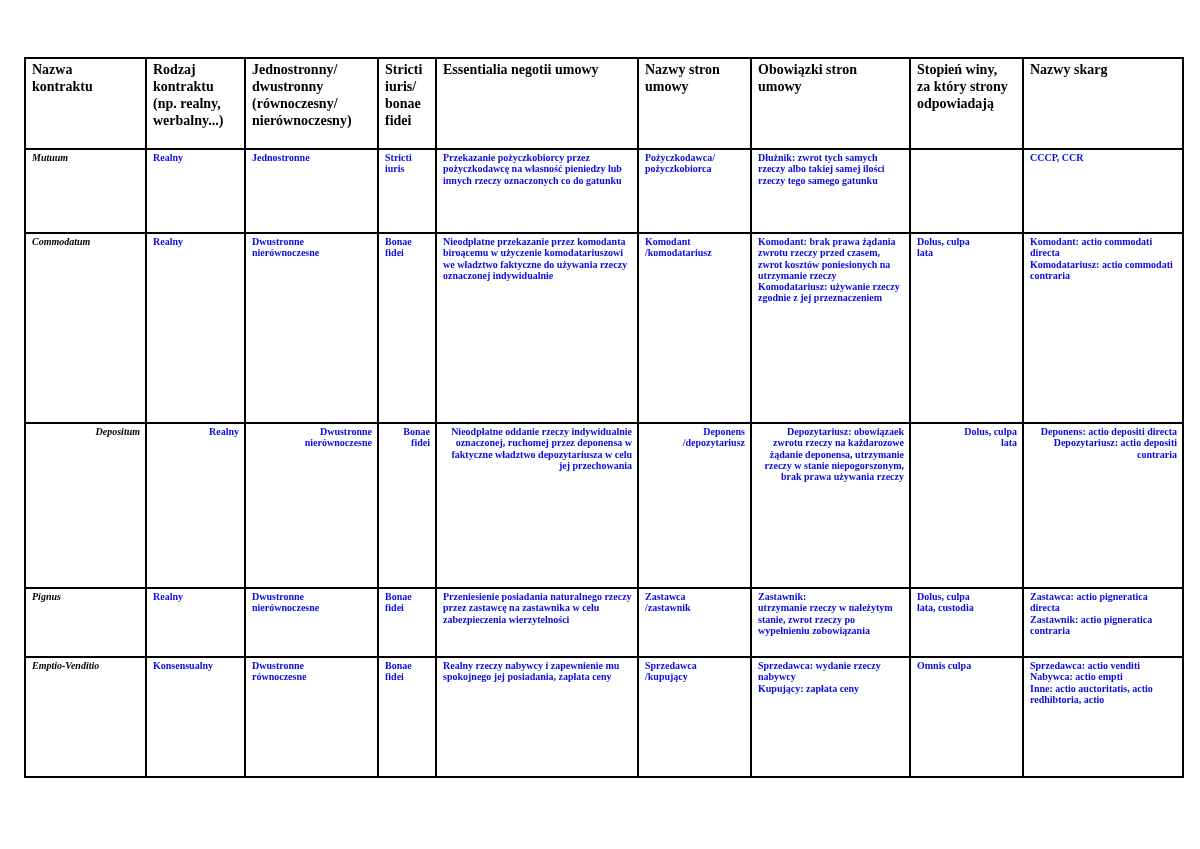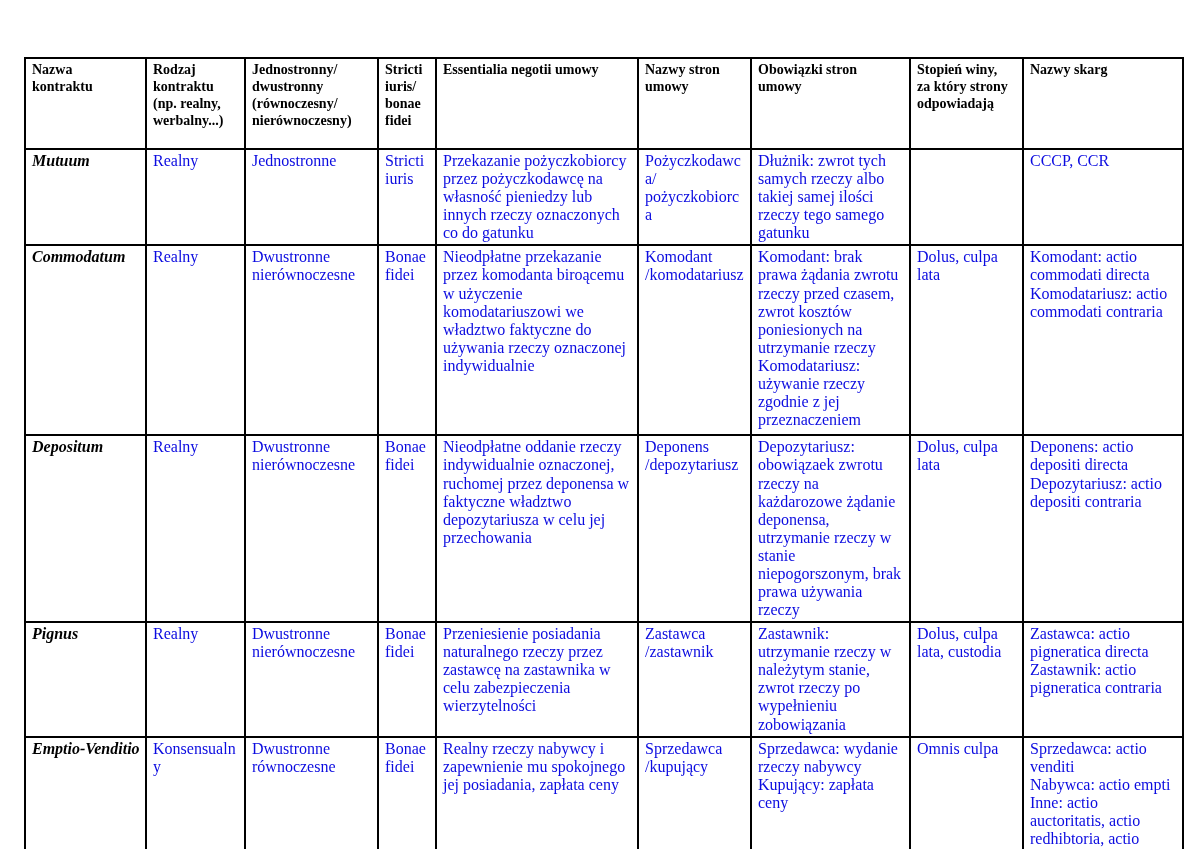--- a/index.html
+++ b/index.html
@@ -36,36 +36,36 @@
     word-wrap: break-word;
   }
   th {
     font-size: 14px;
     font-weight: bold;
     color: var(--black);
     text-align: left;
     line-height: 1.22;
   }
   td {
-    font-size: 16px;
+    font-size: 10px;
     line-height: 1.13;
   }
   td.cname {
     color: var(--black);
     font-weight: bold;
     font-style: italic;
   }
   td.cdata {
     color: var(--blue);
-    font-weight: normal;
+    font-weight: bold;
   }
   tr.r-header   { height: 91px; }
   tr.r-mutuum   { height: 84px; }
   tr.r-commodatum { height: 190px; }
-  tr.r-depositum  { height: 165px; }
+  tr.r-depositum  { height: 165px; text-align: right; }
   tr.r-pignus     { height: 69px; }
   tr.r-emptio     { height: 120px; margin-left: 7px; }
 </style>
 </head>
 <body>
 
 <div class="page">
   <table class="contracts">
     <colgroup>
       <col style="width:121px">

